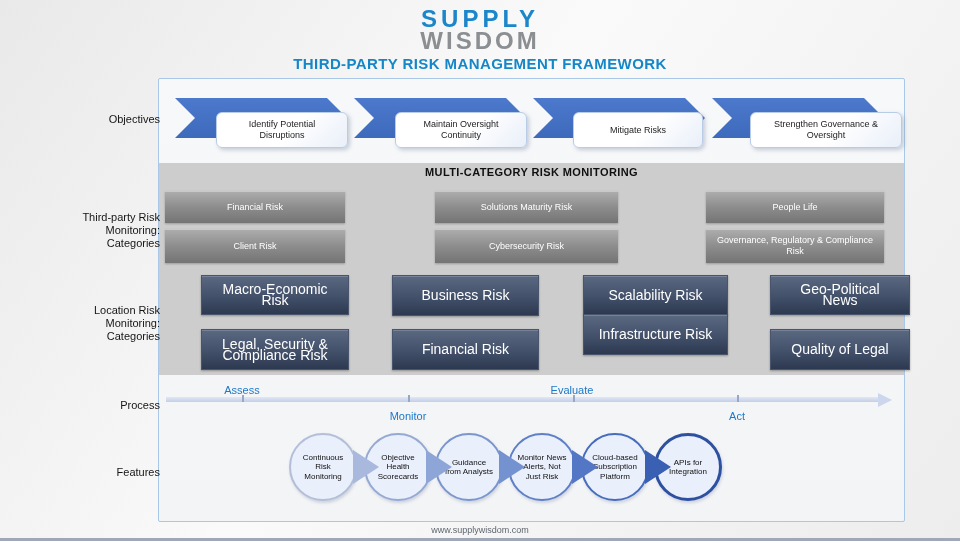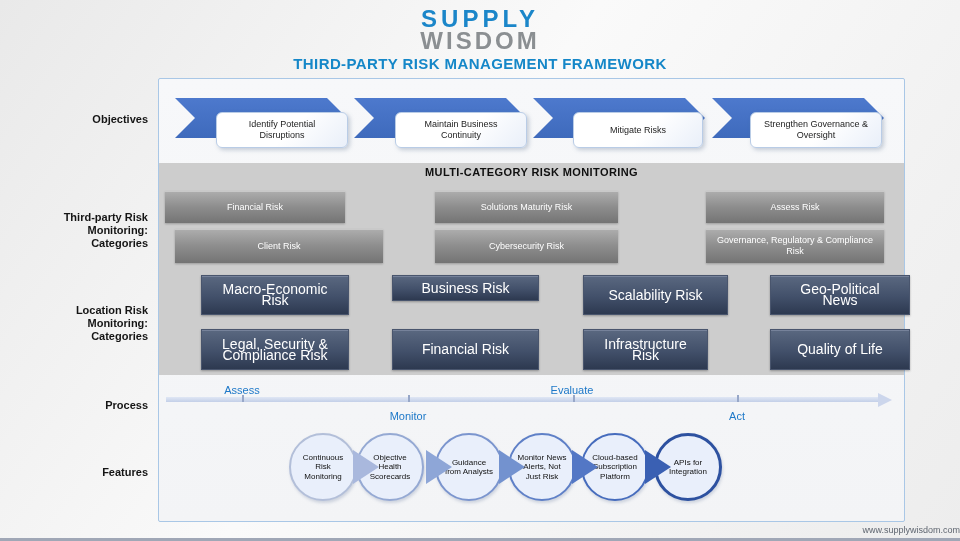--- a/index.html
+++ b/index.html
@@ -17,21 +17,21 @@
     letter-spacing:3px;color:#8b8f92;}
   .page-title{left:0;top:55px;width:960px;text-align:center;font-size:15px;font-weight:bold;
     letter-spacing:.4px;color:#1587c8;}
 
   
   .frame{left:158px;top:78px;width:747px;height:444px;border:1px solid #a9c7e6;
     background:linear-gradient(180deg,#f7f8fa,#f3f4f6);border-radius:2px;}
   .gray-section{left:159px;top:163px;width:745px;height:212px;background:#cdcdcd;}
 
   
-  .rlabel{left:4px;width:144px;text-align:right;font-size:11px;font-weight:bold;color:#151515;
+  .rlabel{left:16px;width:144px;text-align:right;font-size:11px;font-weight:normal;color:#151515;
     line-height:13px;white-space:pre-line;}
 
   
   .chev{top:98px;width:172px;height:40px;
     background:linear-gradient(180deg,#4d79cd,#3e6abc);
     clip-path:polygon(0 0,152px 0,100% 50%,152px 100%,0 100%,20px 50%);}
   .obox{top:112px;height:36px;border:1px solid #b9cce6;border-radius:6px;
     background:linear-gradient(135deg,#ffffff 55%,#e9eff9);
     box-shadow:2px 2px 4px rgba(100,120,150,.35);
     display:flex;align-items:center;justify-content:center;text-align:center;
@@ -58,21 +58,21 @@
   .plabel{font-size:11px;font-weight:normal;color:#1d78c8;transform:translateX(-50%);}
 
   
   .fcirc{top:433px;width:68px;height:68px;border-radius:50%;background:#e9effb;
     display:flex;align-items:center;justify-content:center;text-align:center;
     font-size:8px;line-height:9.5px;color:#101010;padding:7px;box-shadow:1px 2px 3px rgba(90,110,150,.25);}
   .ftri{top:450px;width:0;height:0;border-top:17px solid transparent;
     border-bottom:17px solid transparent;z-index:5;}
 
   
-  .footer-url{left:0;top:525px;width:960px;text-align:right;font-size:9px;color:#5f6670;}
+  .footer-url{left:0;top:525px;width:960px;text-align:center;font-size:9px;color:#5f6670;}
   .bottom-strip{left:0;top:538px;width:960px;height:3px;background:#a0a7b6;}
 </style>
 </head>
 <body>
 
 <div class="abs logo-top">SUPPLY</div>
 <div class="abs logo-bottom">WISDOM</div>
 <div class="abs page-title">THIRD-PARTY RISK MANAGEMENT FRAMEWORK</div>
 
 <div class="abs frame"></div>
@@ -86,54 +86,54 @@
 Monitoring:
 Categories</div>
 <div class="abs rlabel" style="top:399px">Process</div>
 <div class="abs rlabel" style="top:466px">Features</div>
 
 <div class="abs chev" style="left:175px"></div>
 <div class="abs chev" style="left:354px"></div>
 <div class="abs chev" style="left:533px"></div>
 <div class="abs chev" style="left:712px"></div>
 <div class="abs obox" style="left:216px;width:132px">Identify Potential Disruptions</div>
-<div class="abs obox" style="left:395px;width:132px">Maintain Business Continuity</div>
+<div class="abs obox" style="left:395px;width:132px">Maintain Oversight Continuity</div>
 <div class="abs obox" style="left:573px;width:130px">Mitigate Risks</div>
-<div class="abs obox" style="left:750px;width:132px">Strengthen Governance &amp; Oversight</div>
+<div class="abs obox" style="left:750px;width:152px">Strengthen Governance &amp; Oversight</div>
 
 <div class="abs mc-heading">MULTI-CATEGORY  RISK MONITORING</div>
 <div class="abs gbox" style="left:165px;top:191px;width:180px;height:32px">Financial Risk</div>
 <div class="abs gbox" style="left:435px;top:191px;width:183px;height:32px">Solutions Maturity Risk</div>
-<div class="abs gbox" style="left:706px;top:191px;width:178px;height:32px">Assess Risk</div>
-<div class="abs gbox" style="left:175px;top:229px;width:208px;height:34px">Client Risk</div>
+<div class="abs gbox" style="left:706px;top:191px;width:178px;height:32px">People Life</div>
+<div class="abs gbox" style="left:165px;top:229px;width:180px;height:34px">Client Risk</div>
 <div class="abs gbox" style="left:435px;top:229px;width:183px;height:34px">Cybersecurity Risk</div>
 <div class="abs gbox" style="left:706px;top:229px;width:178px;height:34px">Governance, Regulatory &amp; Compliance Risk</div>
 
 <div class="abs nbox" style="left:173px;top:275px;width:148px;height:40px">Macro-Economic Risk</div>
-<div class="abs nbox" style="left:364px;top:275px;width:147px;height:26px">Business Risk</div>
+<div class="abs nbox" style="left:364px;top:275px;width:147px;height:41px">Business Risk</div>
 <div class="abs nbox" style="left:555px;top:275px;width:145px;height:40px">Scalability Risk</div>
 <div class="abs nbox" style="left:742px;top:275px;width:140px;height:40px">Geo-Political News</div>
 <div class="abs nbox" style="left:173px;top:329px;width:148px;height:41px">Legal, Security &amp; Compliance Risk</div>
 <div class="abs nbox" style="left:364px;top:329px;width:147px;height:41px">Financial Risk</div>
-<div class="abs nbox" style="left:555px;top:329px;width:125px;height:41px">Infrastructure Risk</div>
-<div class="abs nbox" style="left:742px;top:329px;width:140px;height:41px">Quality of Life</div>
+<div class="abs nbox" style="left:555px;top:314px;width:145px;height:41px">Infrastructure Risk</div>
+<div class="abs nbox" style="left:742px;top:329px;width:140px;height:41px">Quality of Legal</div>
 
 <div class="abs tl-bar"></div>
 <div class="abs tl-head"></div>
 <div class="abs tick" style="left:242px"></div>
 <div class="abs tick" style="left:408px"></div>
 <div class="abs tick" style="left:573px"></div>
 <div class="abs tick" style="left:737px"></div>
 <div class="abs plabel" style="left:242px;top:384px">Assess</div>
 <div class="abs plabel" style="left:572px;top:384px">Evaluate</div>
 <div class="abs plabel" style="left:408px;top:410px">Monitor</div>
 <div class="abs plabel" style="left:737px;top:410px">Act</div>
 
 <div class="abs fcirc" style="left:289px;border:2px solid #b3bfd9">Continuous Risk Monitoring</div>
-<div class="abs fcirc" style="left:356px;border:2px solid #95a9d3">Objective Health Scorecards</div>
+<div class="abs fcirc" style="left:364px;border:2px solid #95a9d3">Objective Health Scorecards</div>
 <div class="abs fcirc" style="left:435px;border:2px solid #7b95ce">Guidance from Analysts</div>
 <div class="abs fcirc" style="left:508px;border:2.5px solid #5f80c7">Monitor News Alerts, Not Just Risk</div>
 <div class="abs fcirc" style="left:581px;border:2.5px solid #466cbd">Cloud-based Subscription Platform</div>
 <div class="abs fcirc" style="left:654px;border:3px solid #2d51a0">APIs for Integration</div>
 <div class="abs ftri" style="left:353px;border-left:26px solid #a9b8dd"></div>
 <div class="abs ftri" style="left:426px;border-left:26px solid #8ea6d7"></div>
 <div class="abs ftri" style="left:499px;border-left:26px solid #7392cf"></div>
 <div class="abs ftri" style="left:572px;border-left:26px solid #5377c5"></div>
 <div class="abs ftri" style="left:645px;border-left:26px solid #3a60b3"></div>
 

